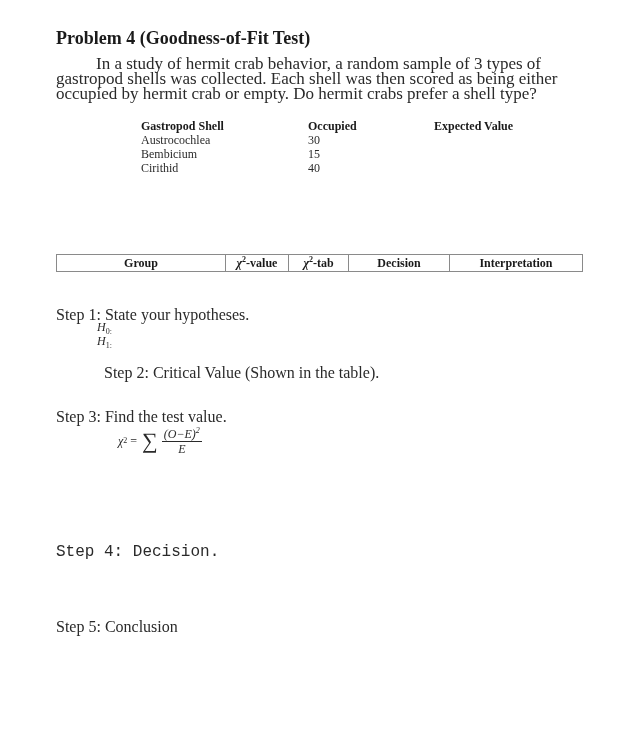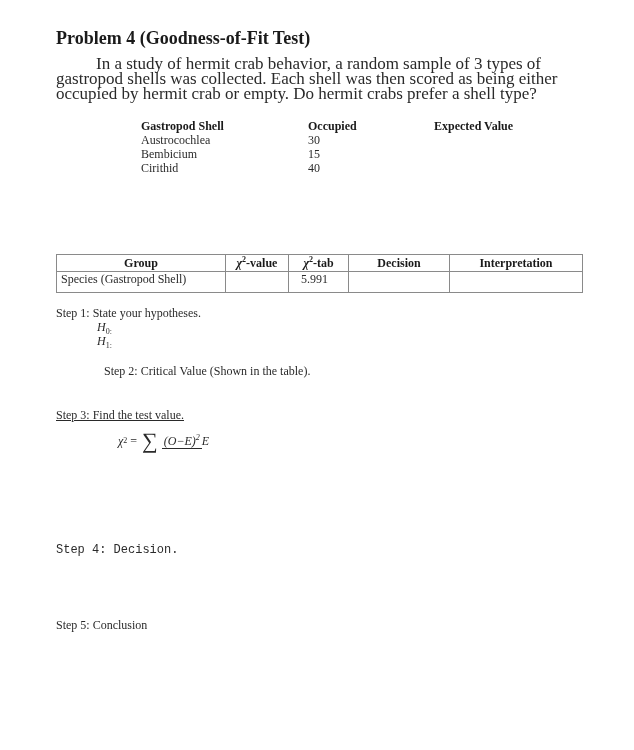--- a/index.html
+++ b/index.html
@@ -21,27 +21,27 @@
     border-collapse: collapse; font-size: 12px; margin-top: 20px;
   }
   table.results td, table.results th {
     border: 1px solid #8a8a8a; padding: 0 4px; height: 16px; line-height: 15px;
   }
   table.results th { font-weight: bold; text-align: center; color: #1a1a1a; }
   table.results td { height: 20px; vertical-align: top; }
   .chi { font-style: italic; }
   sup { font-size: 8px; line-height: 0; }
 
-  .step { position: absolute; left: 56px; font-size: 12px; }
+  .step { position: absolute; left: 56px; font-size: 16px; }
   .hyp { position: absolute; left: 97px; font-style: italic; font-size: 12px; }
   .hyp sub { font-size: 8px; font-style: normal; }
 
   .formula { position: absolute; left: 118px; top: 424px; height: 34px; display: flex; align-items: center; font-size: 12px; }
   .formula .sigma { font-size: 22px; font-style: normal; margin: 0 2px; line-height: 1; }
-  .frac { display: inline-flex; flex-direction: row; align-items: center; font-style: italic; margin-left: 2px; }
+  .frac { display: inline-flex; flex-direction: column; align-items: center; font-style: italic; margin-left: 2px; }
   .frac .num { border-bottom: 1px solid #2a2a2a; padding: 0 2px; line-height: 14px; }
   .frac .den { line-height: 14px; }
 </style>
 </head>
 <body>
 
 <div class="abs title bold">Problem 4 (Goodness-of-Fit Test)</div>
 <div class="para">In a study of hermit crab behavior, a random sample of 3 types of gastropod shells was collected. Each shell was then scored as being either occupied by hermit crab or empty. Do hermit crabs prefer a shell type?</div>
 
 <div>
@@ -64,36 +64,29 @@
 
 <table class="results">
   <tbody>
       <tr>
     <th style="width:160px;">Group</th>
     <th style="width:54px;"><span class="chi">χ</span><sup>2</sup><span>-value</span></th>
     <th style="width:51px;"><span class="chi">χ</span><sup>2</sup><span>-tab</span></th>
     <th style="width:92px;">Decision</th>
     <th style="width:124px;">Interpretation</th>
   </tr>
-  <tr>
-    <td>Species (Gastropod Shell)</td>
-    <td></td>
-    <td style="padding-left:12px;">5.991</td>
-    <td></td>
-    <td></td>
-  </tr>
 </tbody>
   </table>
 
 <div class="step" style="top:306px;">Step 1: State your hypotheses.</div>
 <div class="hyp" style="top:320px;"><span>H</span><sub>0:</sub></div>
 <div class="hyp" style="top:334px;"><span>H</span><sub>1:</sub></div>
 
 <div class="step" style="top:364px;margin-left:48px;">Step 2: Critical Value (Shown in the table).</div>
-<div class="step" style="top:408px;text-decoration:underline;">Step 3: Find the test value.</div>
+<div class="step" style="top:408px;">Step 3: Find the test value.</div>
 
 <div class="formula">
   <span style="font-style:italic;">χ</span>
     <sup>2</sup>
   <span style="margin:0 3px;">=</span>
   <span class="sigma">∑</span>
   <span class="frac">
     <span class="num"><span>(O−E)</span><sup>2</sup></span>
     <span class="den">E</span>
   </span>

